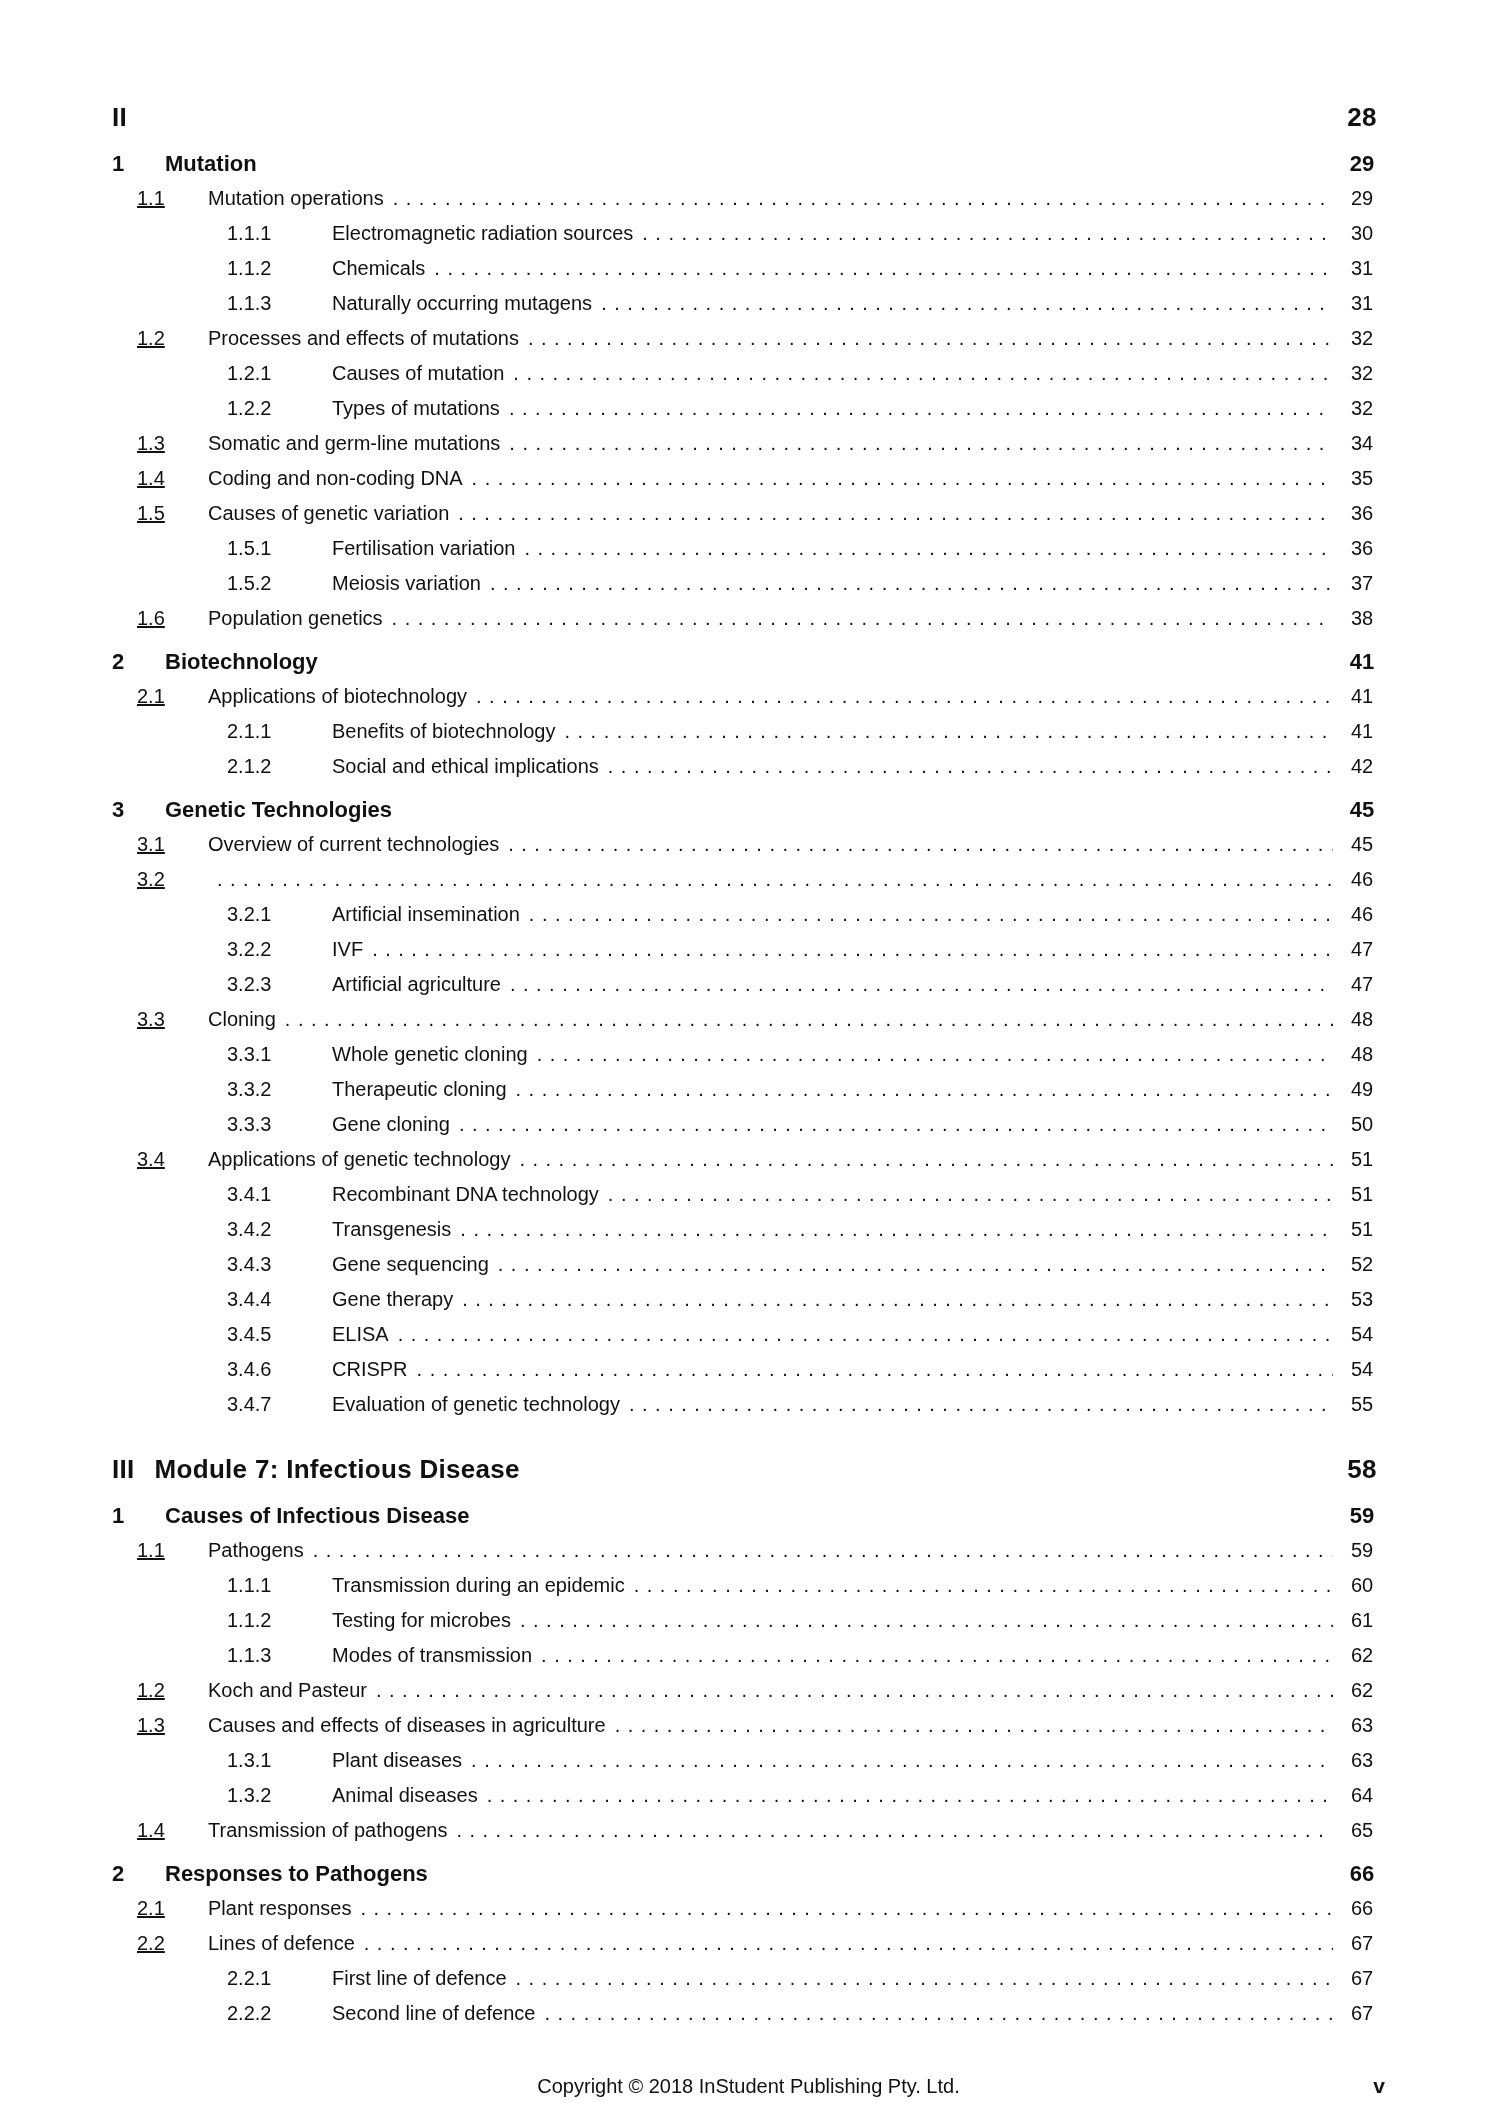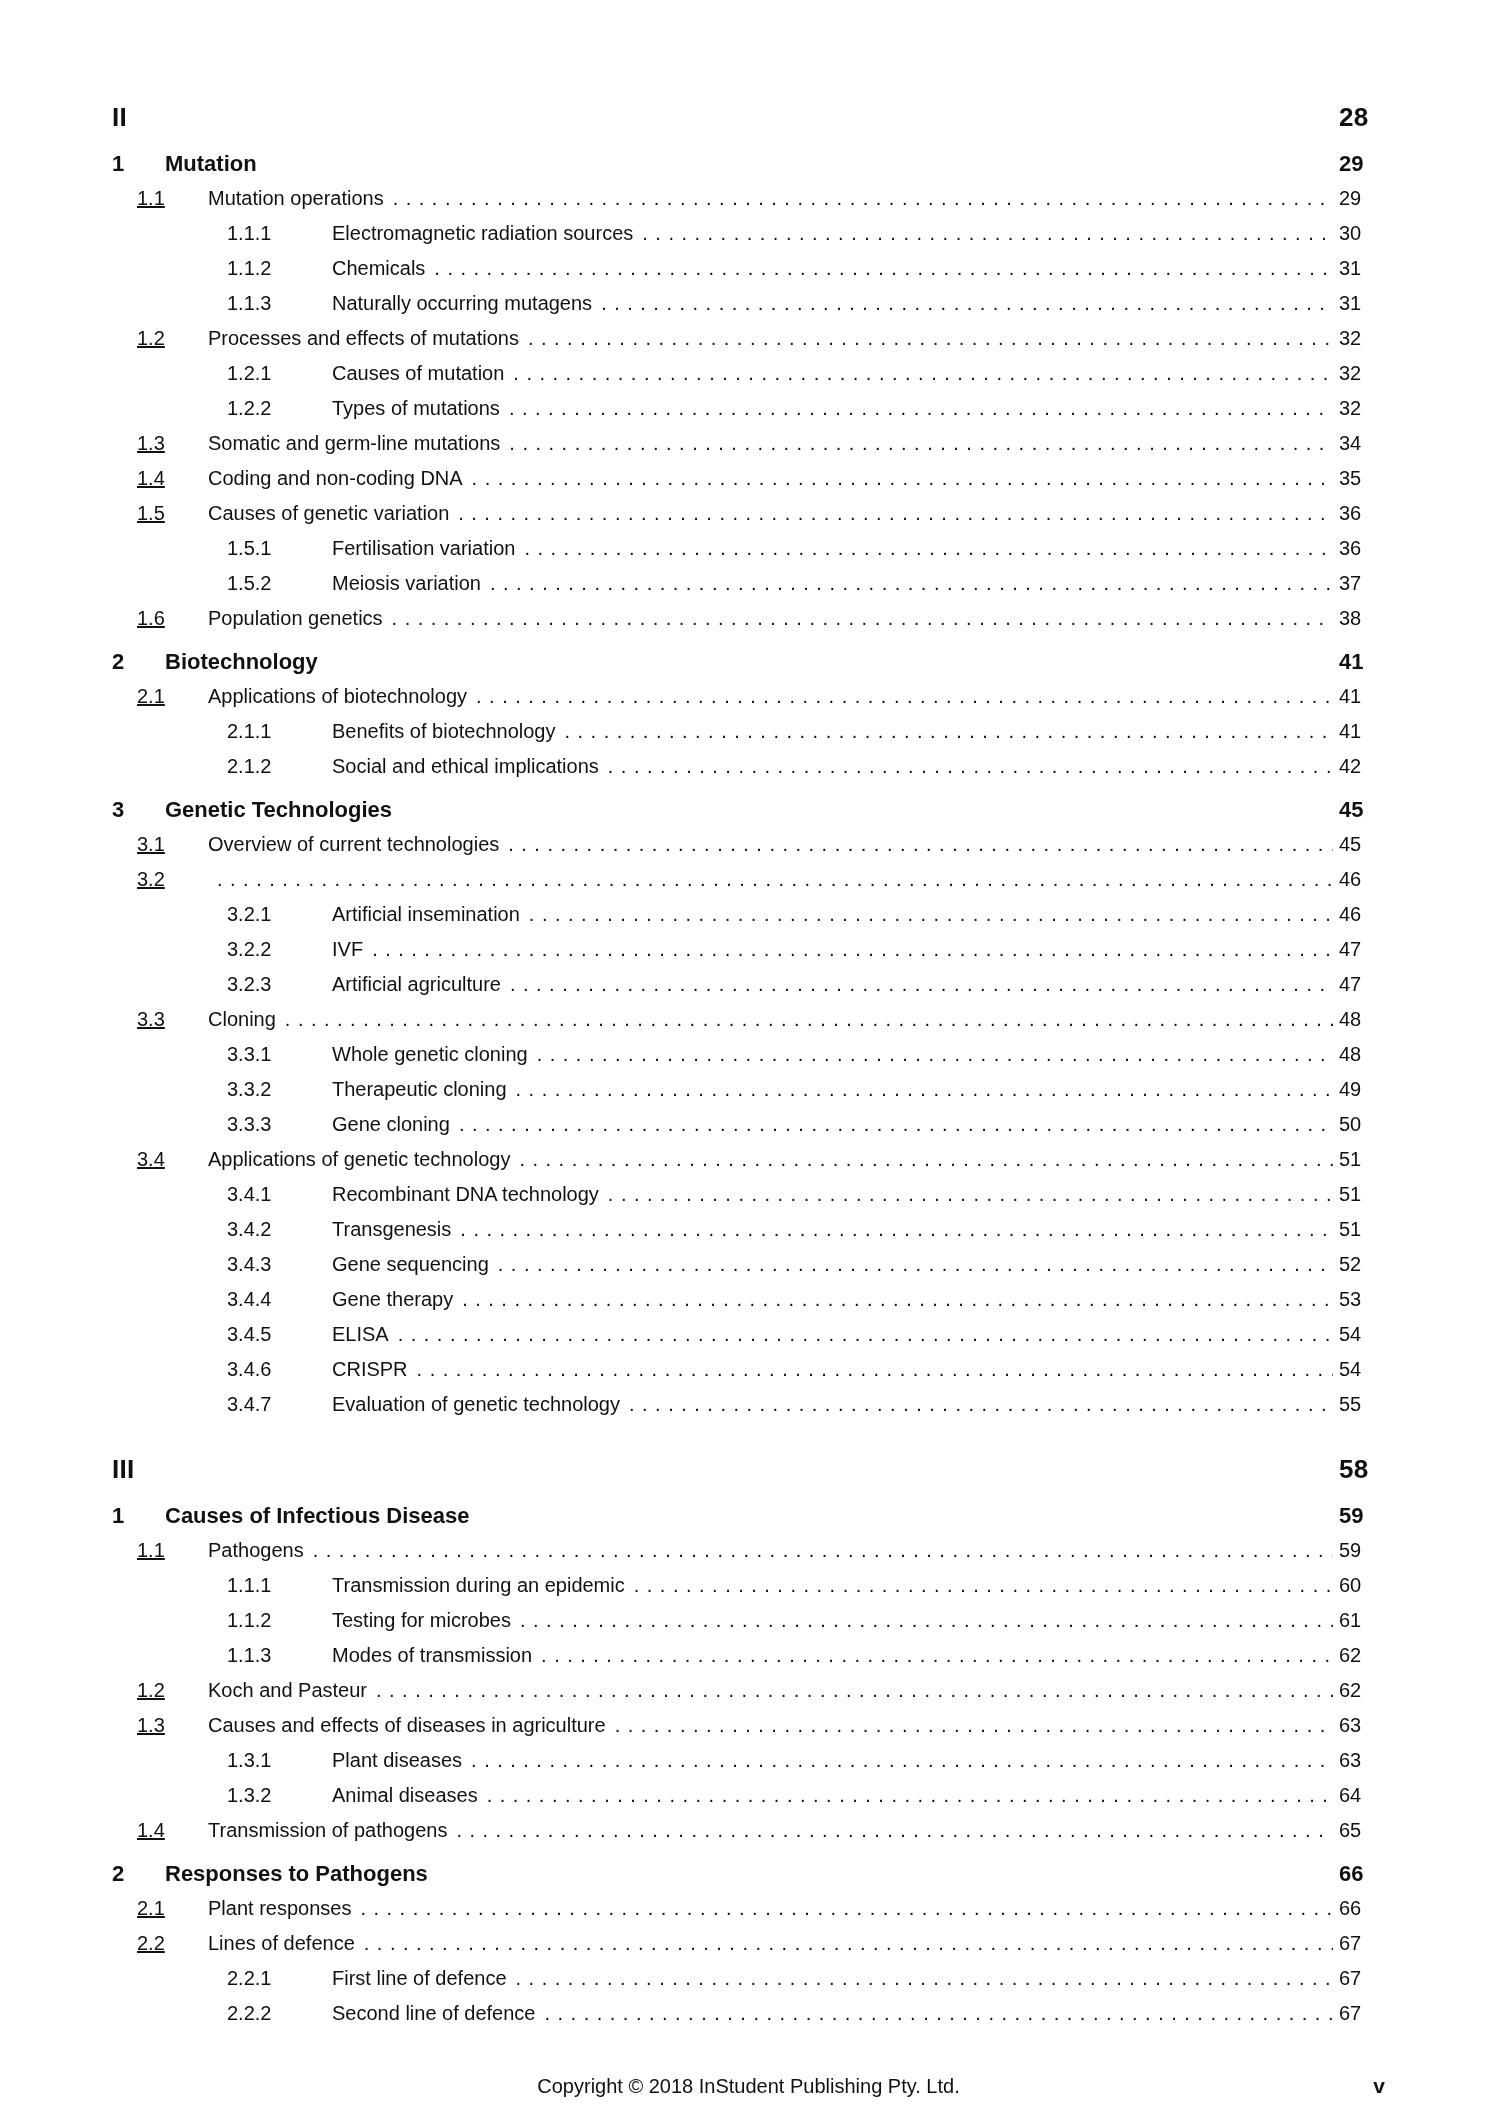--- a/index.html
+++ b/index.html
@@ -76,21 +76,21 @@
     white-space: nowrap;
     letter-spacing: 7.5px;
     margin-left: 9px;
     color: #111111;
   }
   .pg {
     flex: none;
     margin-left: auto;
     padding-left: 6px;
     min-width: 46px;
-    text-align: left;
+    text-align: center;
   }
   .footer {
     position: absolute;
     left: 112px;
     top: 2072px;
     width: 1273px;
     font-size: 20px;
     line-height: 28px;
     text-align: center;
   }
@@ -318,20 +318,21 @@
         <span class="pg">54</span>
       </div>
       <div class="row subsection">
         <span class="num">3.4.7</span>
         <span class="label">Evaluation of genetic technology</span>
         <span class="dots">............................................................................................................................................</span>
         <span class="pg">55</span>
       </div>
       <div class="row part">
         <span class="num">III</span>
+        <span class="label">Module 7: Infectious Disease</span>
         <span class="pg">58</span>
       </div>
       <div class="row chapter">
         <span class="num">1</span>
         <span class="label">Causes of Infectious Disease</span>
         <span class="pg">59</span>
       </div>
       <div class="row section">
         <span class="num">1.1</span>
         <span class="label">Pathogens</span>

